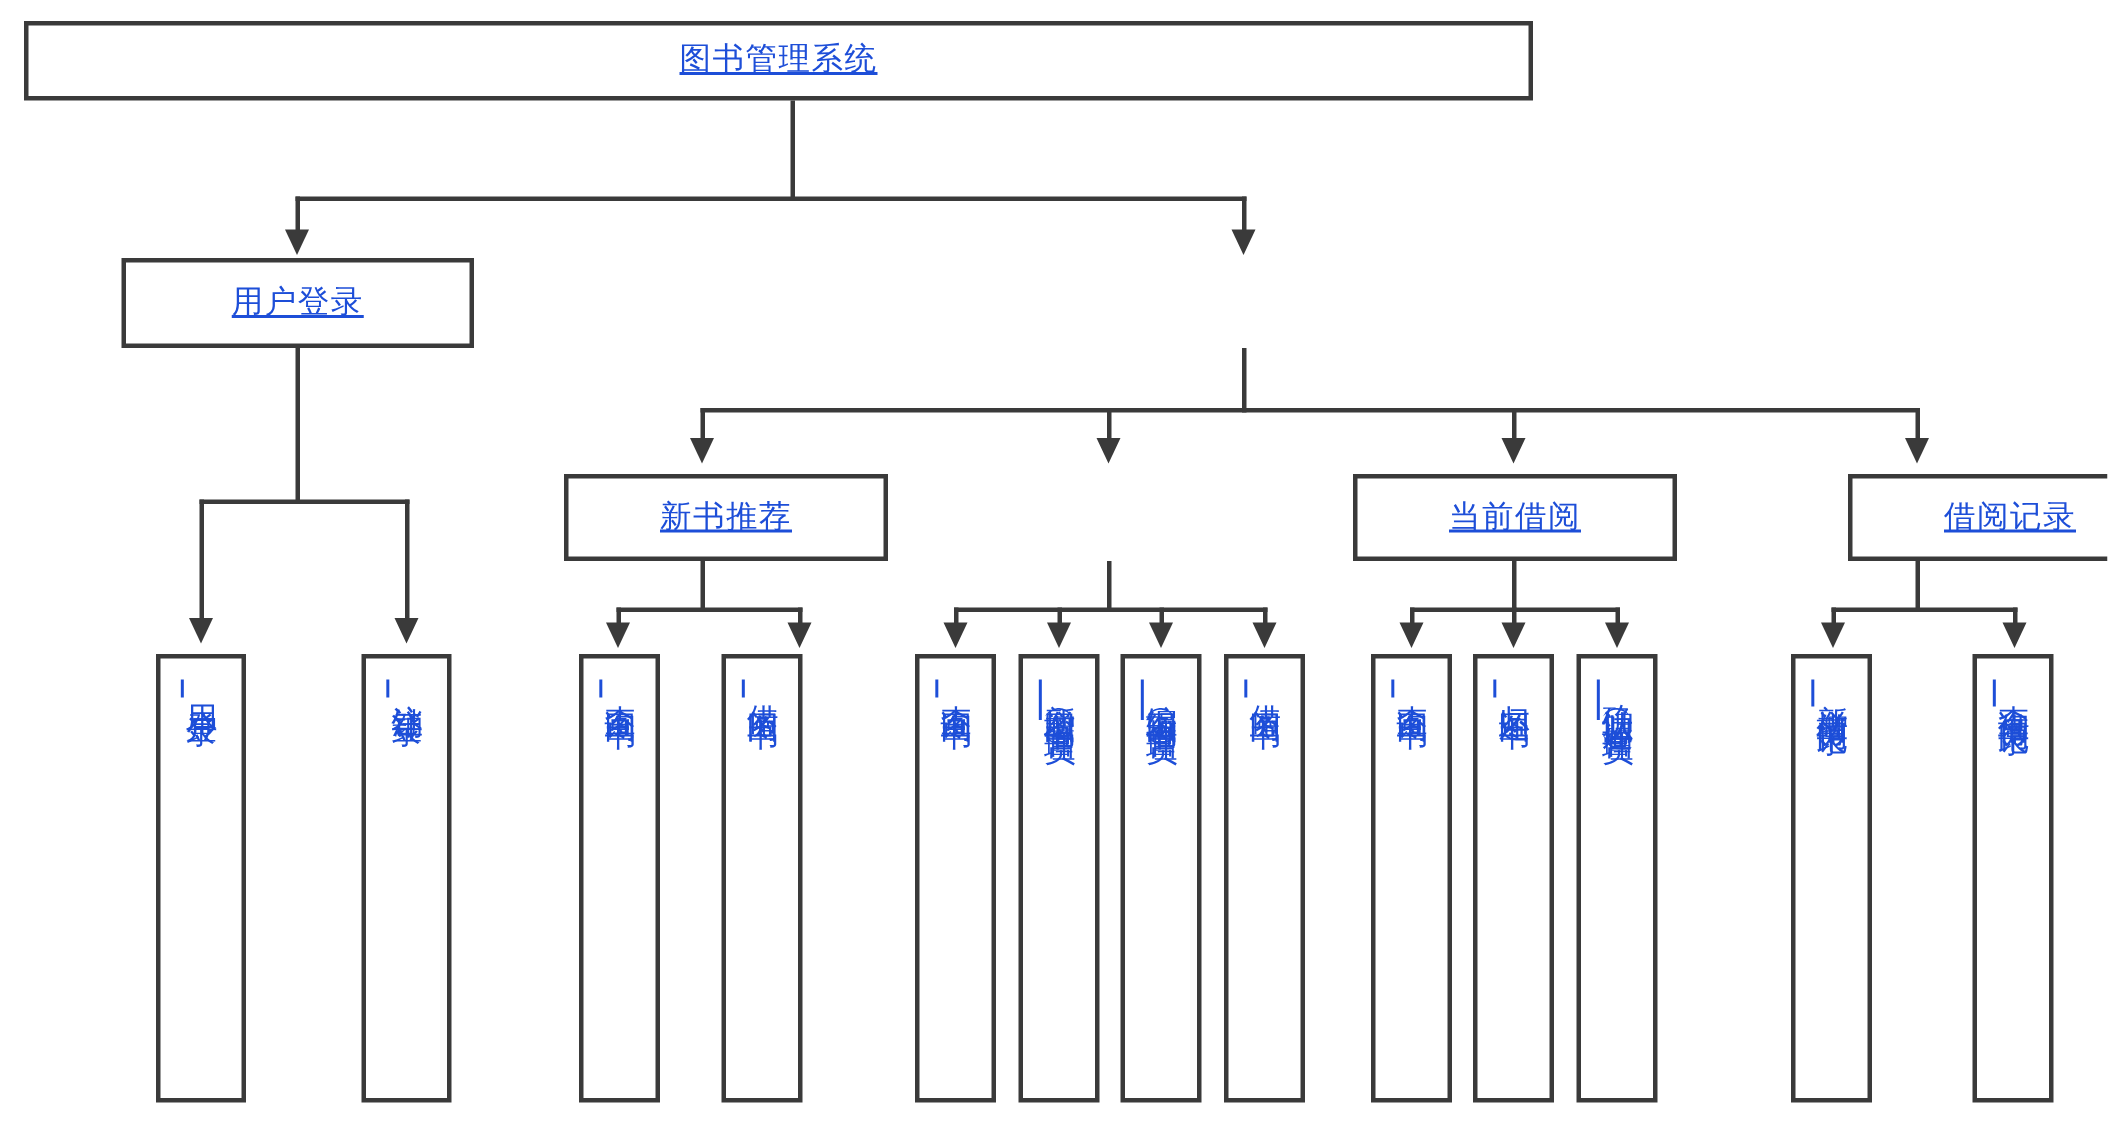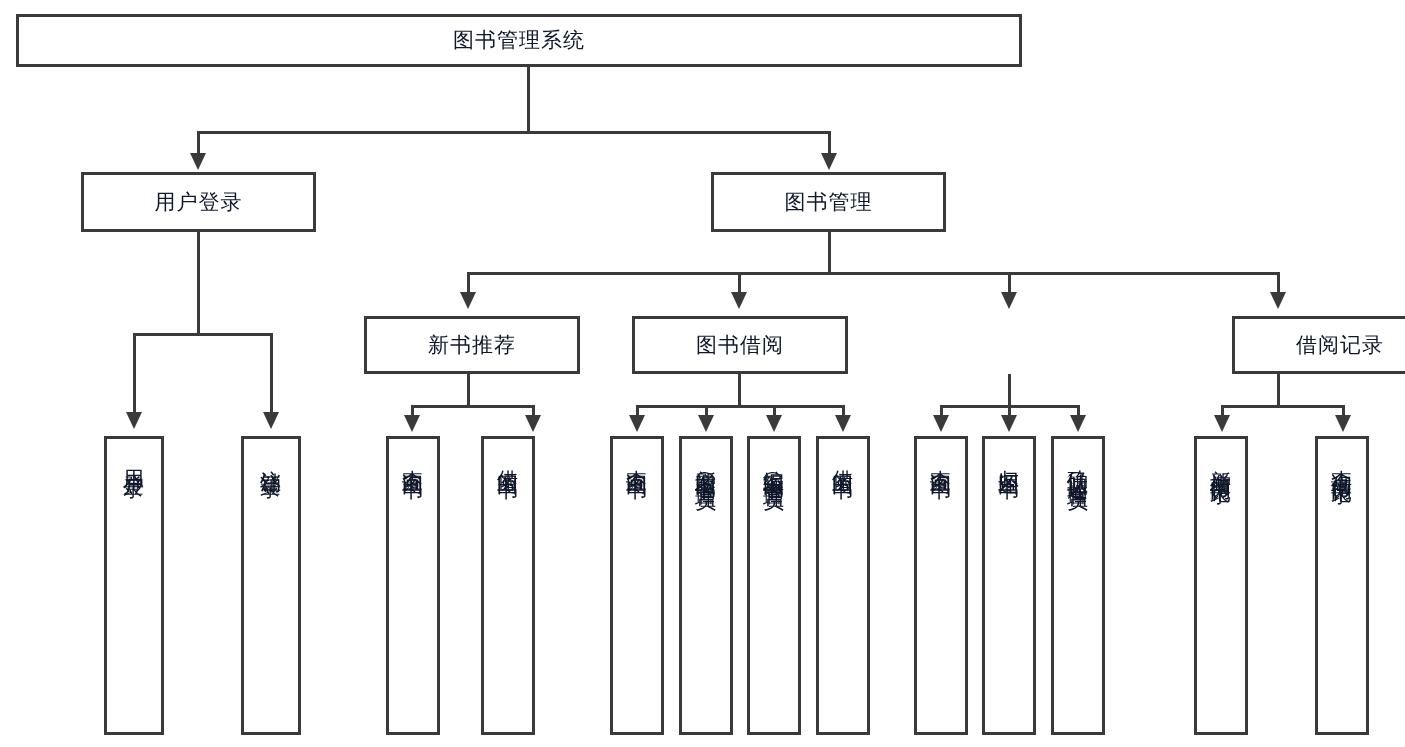--- a/index.html
+++ b/index.html
@@ -19,21 +19,22 @@
   }
   
   .node {
     position: absolute;
     box-sizing: border-box;
     border: 3px solid #3a3a3a;
     background: #ffffff;
     display: flex;
     align-items: center;
     justify-content: center;
-    color: #0f172a;
+    color: #1d4ed8;
+    text-decoration: underline;
   }
   .node .lbl {
     font-size: 21px;
     line-height: 1.25;
     letter-spacing: 1px;
     white-space: nowrap;
   }
   
   .node.vert {
     align-items: flex-start;
@@ -88,23 +89,20 @@
   <div class="ln h" style="left:197px; top:131px; width:634px; height:3px;"></div>
   <div class="ln v" style="left:197px; top:131px; width:3px; height:25px;"></div>
   <div class="arrow" style="left:190px; top:153px;"></div>
   <div class="ln v" style="left:828px; top:131px; width:3px; height:25px;"></div>
   <div class="arrow" style="left:821px; top:153px;"></div>
 
   <div class="node" style="left:81px; top:172px; width:235px; height:60px;">
     <span class="lbl">用户登录</span>
   </div>
 
-  <div class="node" style="left:711px; top:172px; width:235px; height:60px;">
-    <span class="lbl">图书管理</span>
-  </div>
 
   <div class="ln v" style="left:197px; top:232px; width:3px; height:104px;"></div>
   <div class="ln h" style="left:133px; top:333px; width:140px; height:3px;"></div>
   <div class="ln v" style="left:133px; top:333px; width:3px; height:82px;"></div>
   <div class="arrow" style="left:126px; top:412px;"></div>
   <div class="ln v" style="left:270px; top:333px; width:3px; height:82px;"></div>
   <div class="arrow" style="left:263px; top:412px;"></div>
 
   <div class="ln v" style="left:828px; top:232px; width:3px; height:43px;"></div>
   <div class="ln h" style="left:467px; top:272px; width:813px; height:3px;"></div>
@@ -114,25 +112,25 @@
 
   <div class="ln v" style="left:738px; top:272px; width:3px; height:23px;"></div>
   <div class="arrow" style="left:731px; top:292px;"></div>
 
   <div class="ln v" style="left:1008px; top:272px; width:3px; height:23px;"></div>
   <div class="arrow" style="left:1001px; top:292px;"></div>
 
   <div class="ln v" style="left:1277px; top:272px; width:3px; height:23px;"></div>
   <div class="arrow" style="left:1270px; top:292px;"></div>
 
-  <div class="node" style="left:364px; top:316px; width:216px; height:58px;">
+  <div class="node" style="left:376px; top:316px; width:216px; height:58px;">
     <span class="lbl">新书推荐</span>
   </div>
-  <div class="node" style="left:632px; top:316px; width:216px; height:58px;">
-    <span class="lbl">图书借阅</span>
+  <div class="node" style="left:902px; top:316px; width:216px; height:58px;">
+    <span class="lbl">当前借阅</span>
   </div>
   <div class="node" style="left:1232px; top:316px; width:216px; height:58px;">
     <span class="lbl">借阅记录</span>
   </div>
 
   <div class="ln v" style="left:467px; top:374px; width:3px; height:33px;"></div>
   <div class="ln h" style="left:411px; top:405px; width:124px; height:3px;"></div>
   <div class="ln v" style="left:411px; top:405px; width:3px; height:12px;"></div>
   <div class="arrow" style="left:404px; top:415px;"></div>
   <div class="ln v" style="left:532px; top:405px; width:3px; height:12px;"></div>

